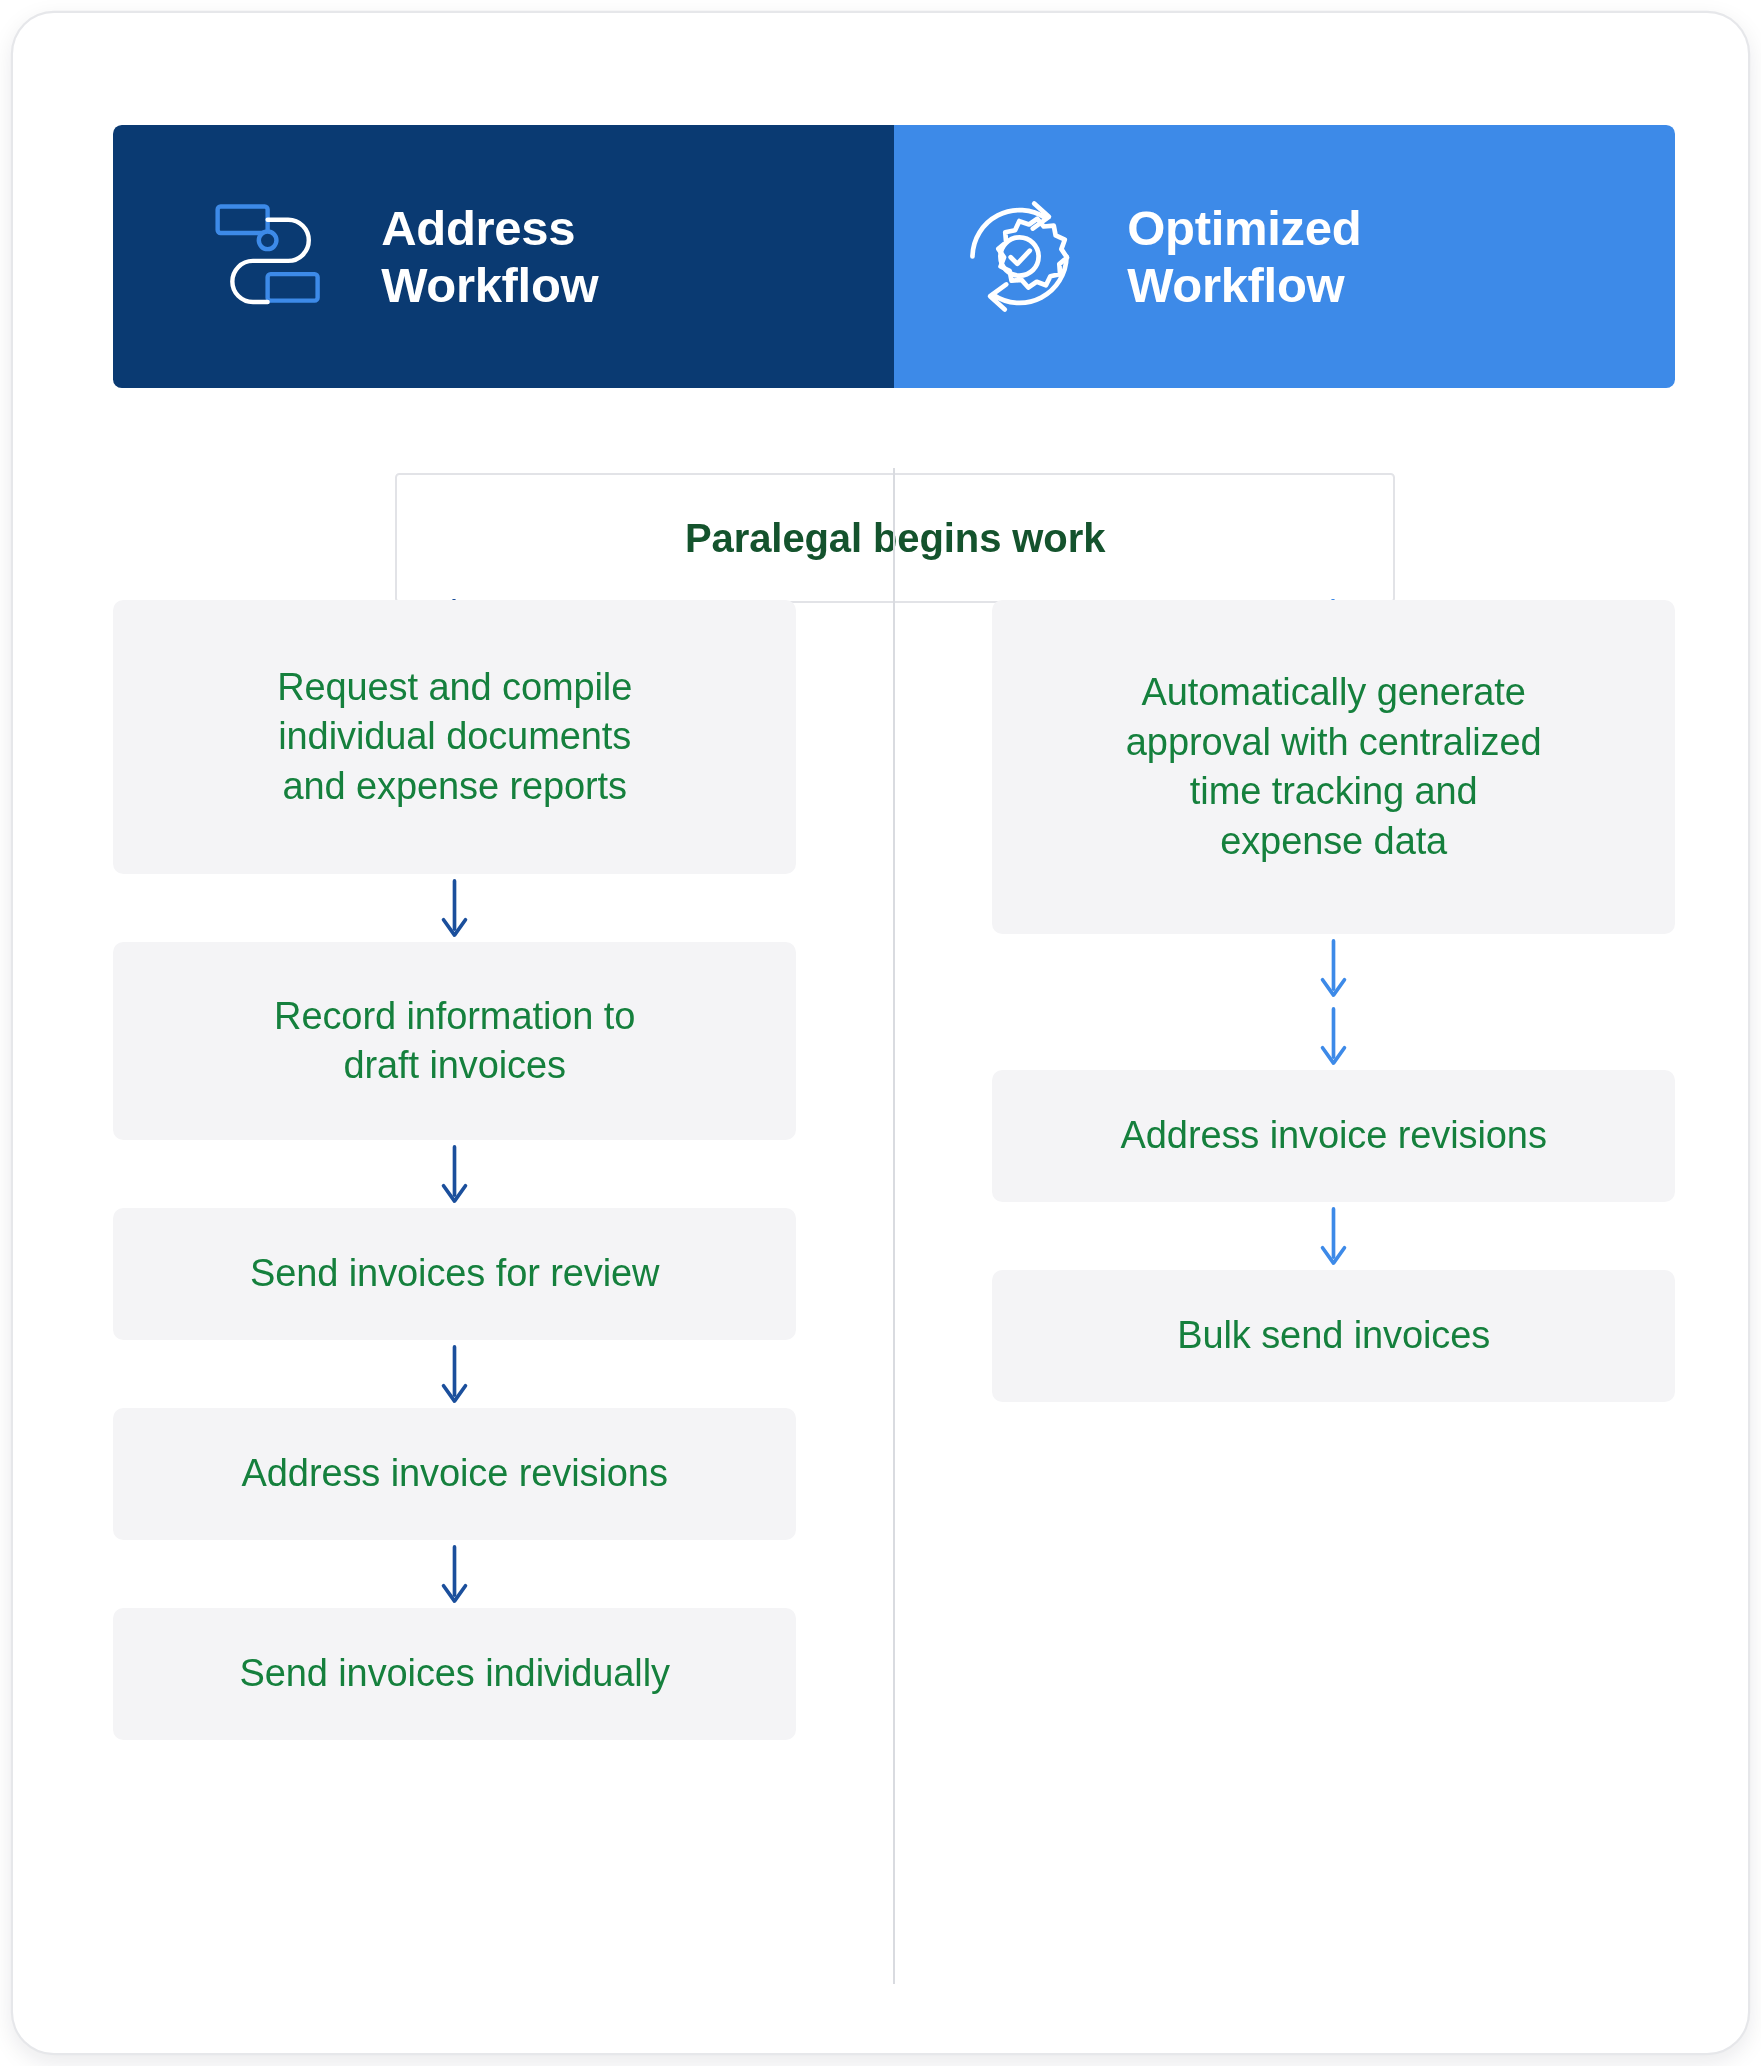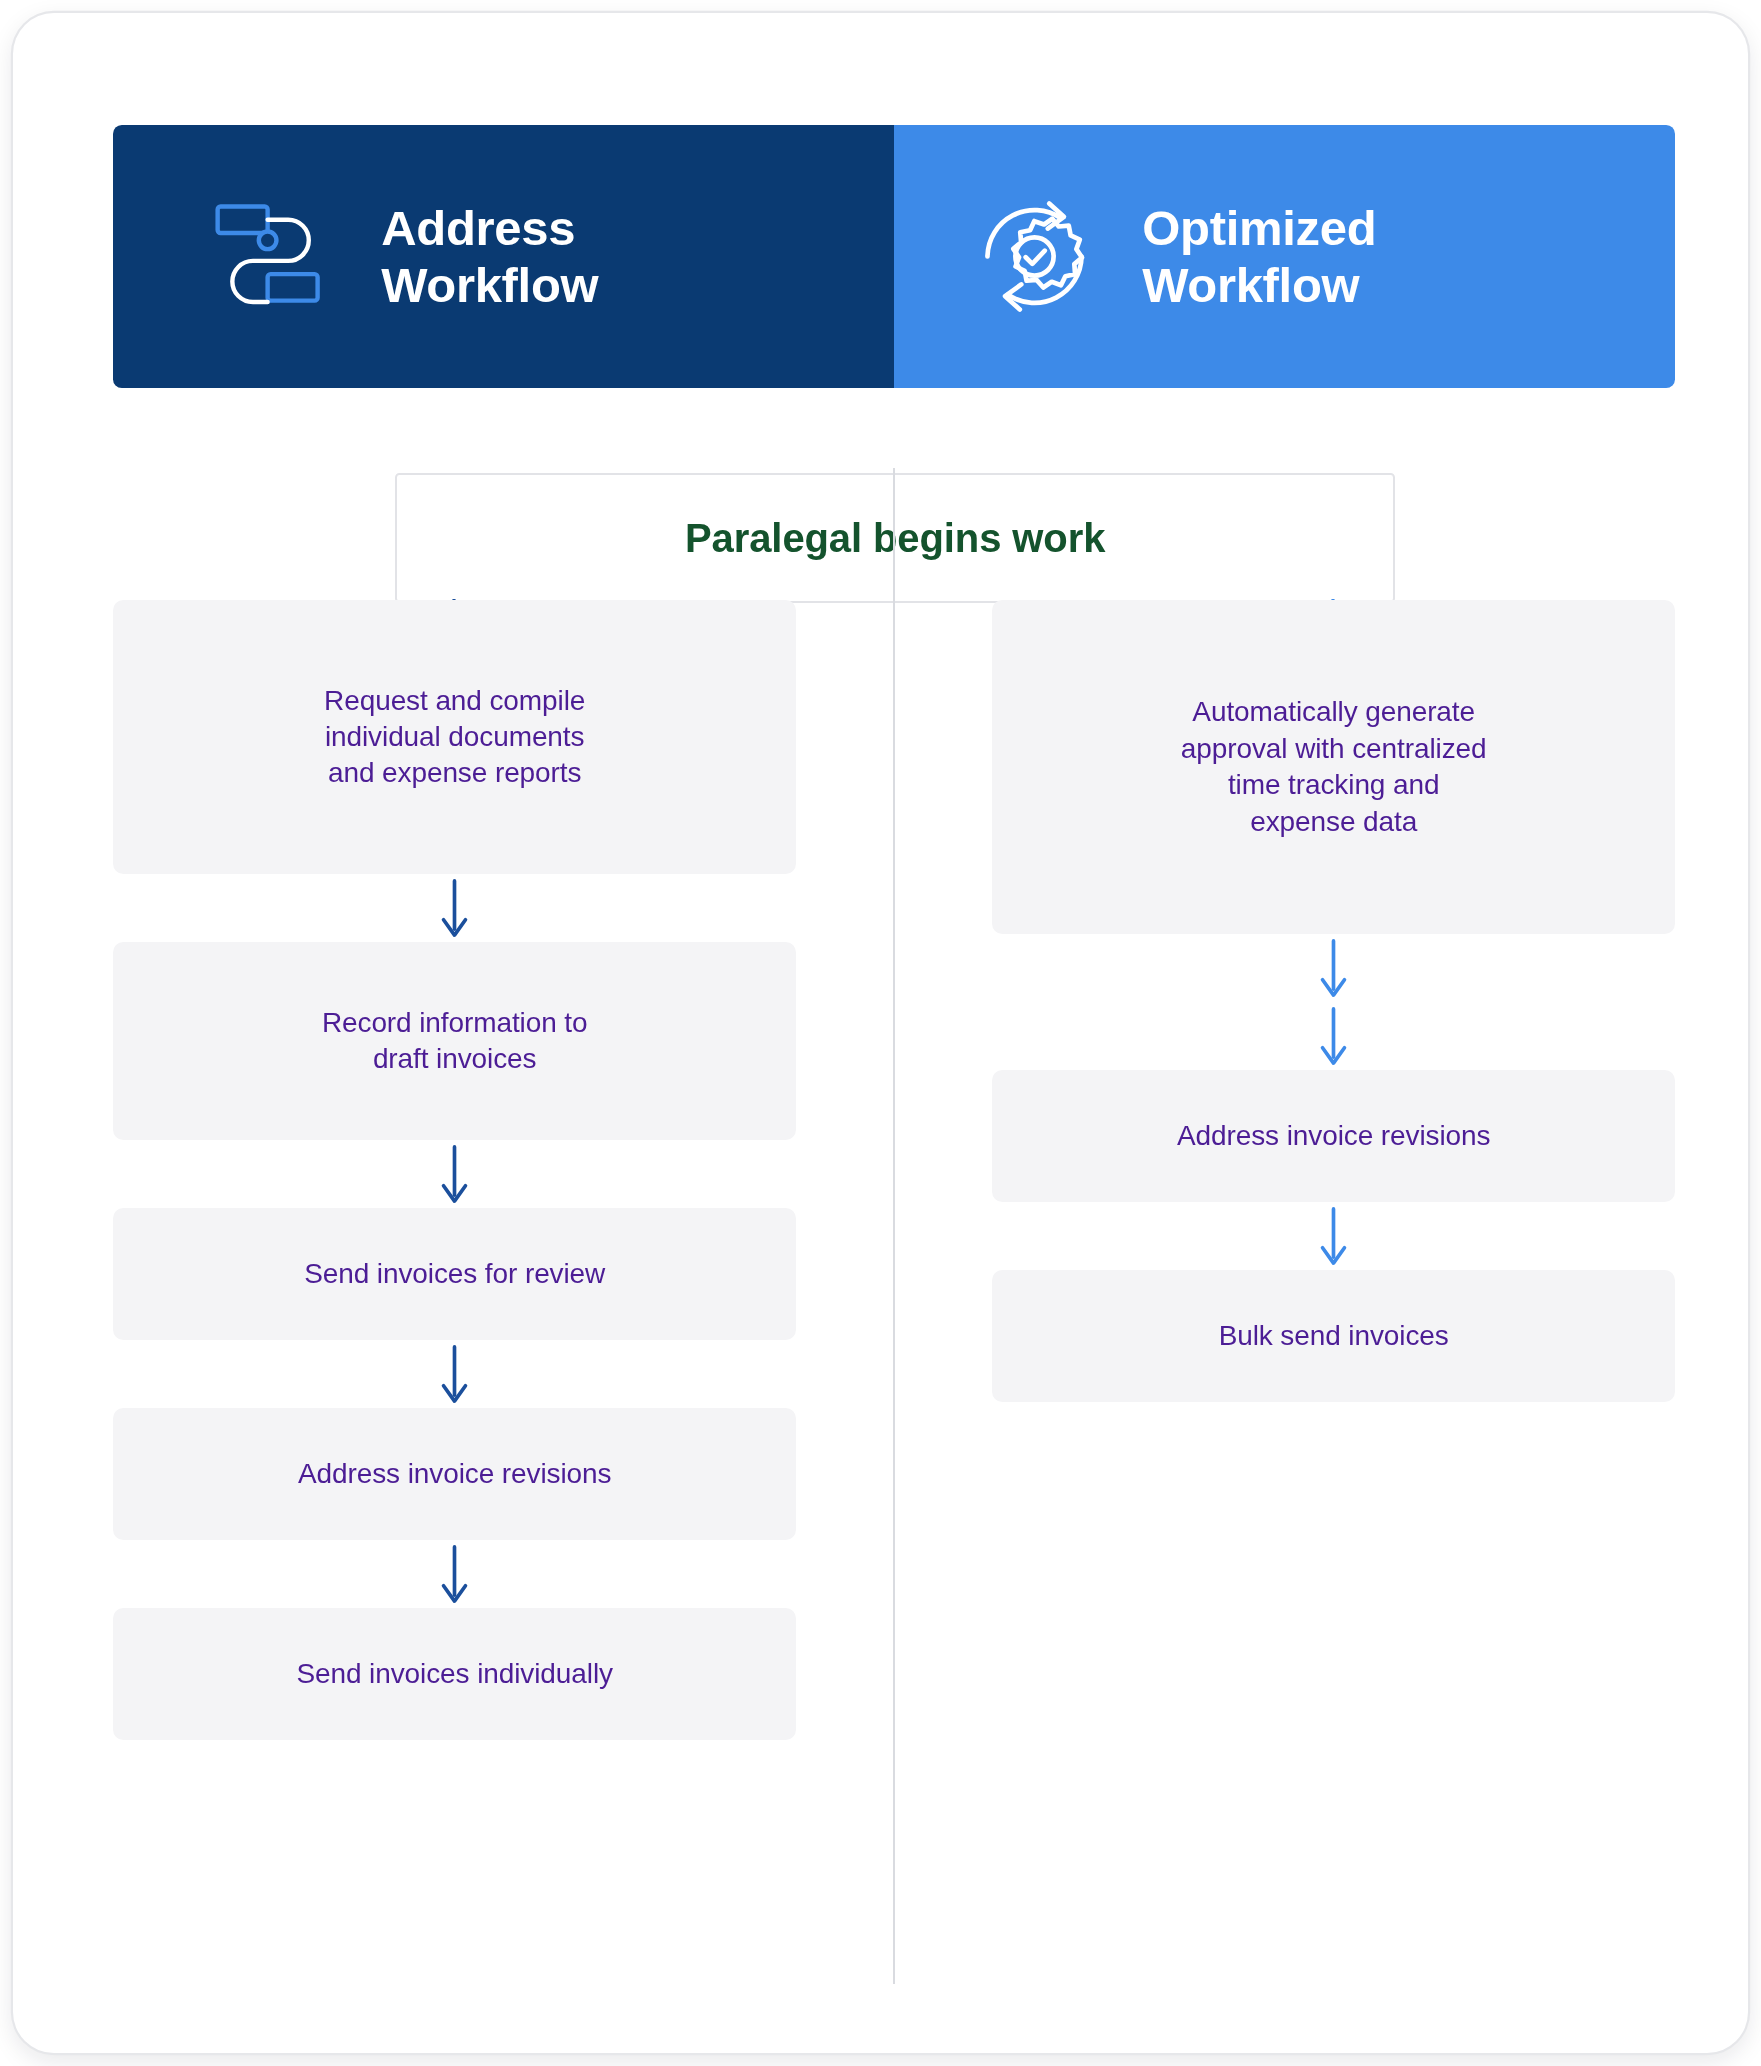--- a/index.html
+++ b/index.html
@@ -42,21 +42,21 @@
     align-items: center;
     gap: 34px;
     padding-left: 87px;
     box-sizing: border-box;
   }
   .header-left {
     background: #0a3a72;
   }
   .header-right {
     background: #3d8ae8;
-    padding-left: 67px;
+    padding-left: 52px;
   }
   .header-title {
     color: #ffffff;
     font-size: 49px;
     font-weight: bold;
     line-height: 1.16;
     letter-spacing: -0.3px;
     white-space: pre-line;
   }
   .header-icon {
@@ -112,23 +112,23 @@
     background: #f4f4f6;
     border-radius: 10.3px;
     display: flex;
     align-items: center;
     justify-content: center;
     text-align: center;
     box-sizing: border-box;
     padding: 19px 29px;
   }
   .step-text {
-    font-size: 28px;
+    font-size: 38px;
     line-height: 1.30;
-    color: #4c1d95;
+    color: #15803d;
     letter-spacing: -0.1px;
     white-space: pre-line;
   }
 
   
   .arrow {
     height: 68px;
     display: flex;
     align-items: center;
     justify-content: center;

